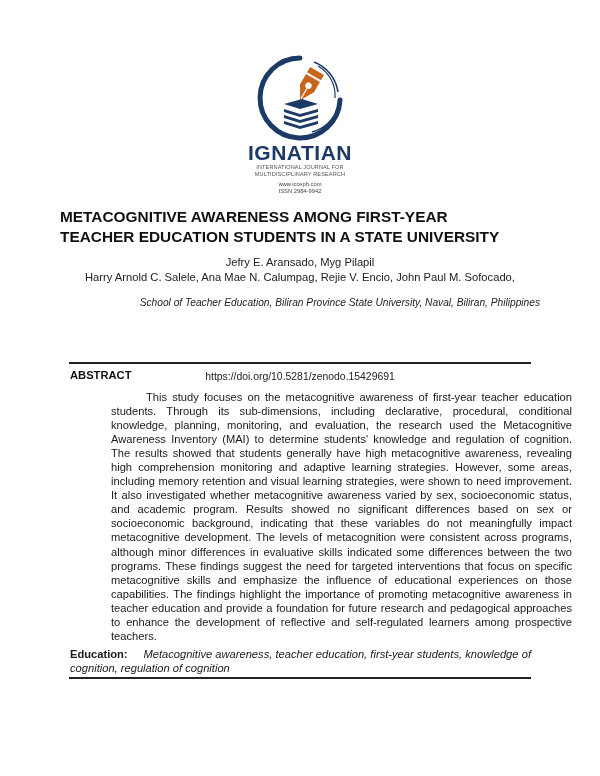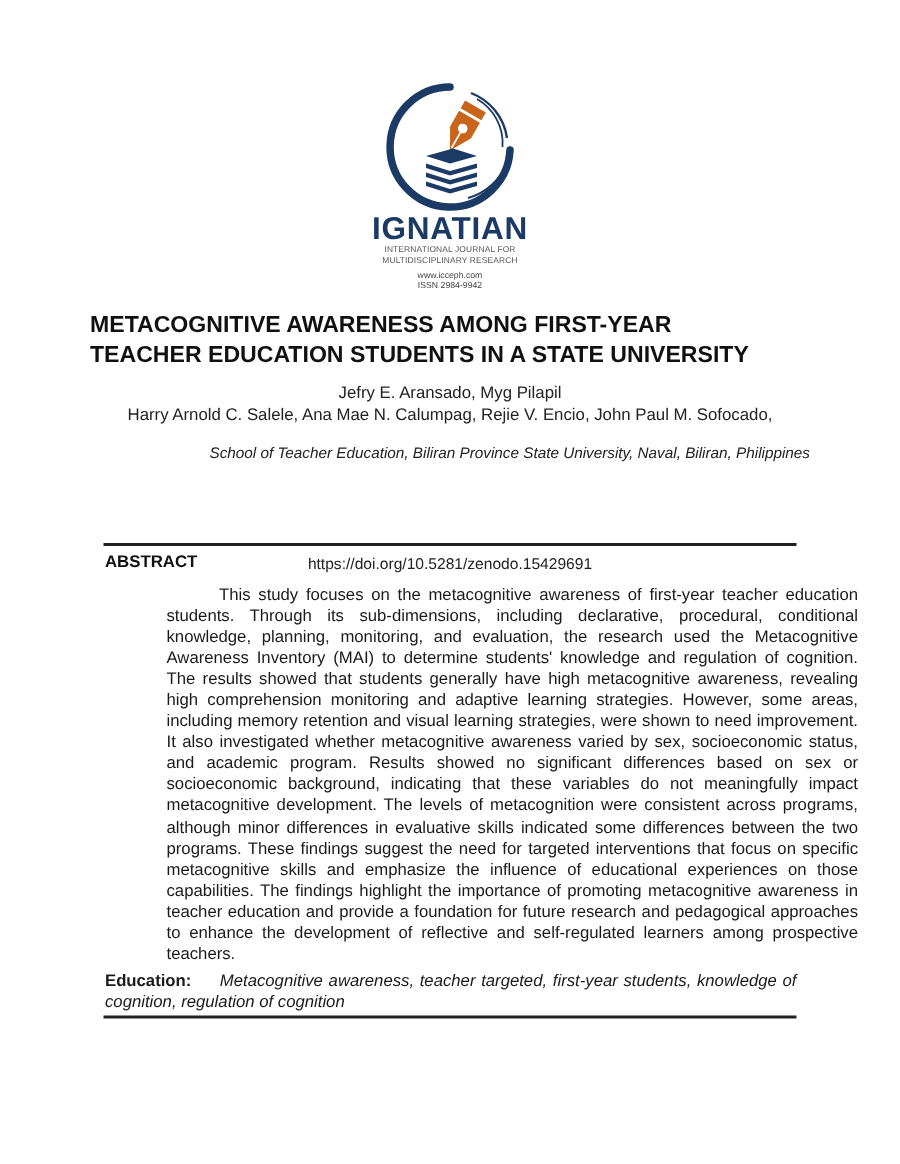--- a/index.html
+++ b/index.html
@@ -105,18 +105,18 @@
 
   <div class="rule-top"></div>
 
   <div class="abstract-head">ABSTRACT</div>
 
   <div class="abstract-body"><span class="indent"></span><span>This study focuses on the metacognitive awareness of first-year teacher education students. Through its sub-dimensions, including declarative, procedural, conditional knowledge, planning, monitoring, and evaluation, the research used the Metacognitive Awareness Inventory (MAI) to determine students' knowledge and regulation of cognition. The results showed that students generally have high metacognitive awareness, revealing high comprehension monitoring and adaptive learning strategies. However, some areas, including memory retention and visual learning strategies, were shown to need improvement. It also investigated whether metacognitive awareness varied by sex, socioeconomic status, and academic program. Results showed no significant differences based on sex or socioeconomic background, indicating that these variables do not meaningfully impact metacognitive development. The levels of metacognition were consistent across programs, although minor differences in evaluative skills indicated some differences between the two programs. These findings suggest the need for targeted interventions that focus on specific metacognitive skills and emphasize the influence of educational experiences on those capabilities. The findings highlight the importance of promoting metacognitive awareness in teacher education and provide a foundation for future research and pedagogical approaches to enhance the development of reflective and self-regulated learners among prospective teachers.</span></div>
 
   <div class="keywords">
     <span class="kw-label">Education:</span>
     <span>&nbsp;&nbsp;&nbsp;</span>
-    <span class="kw-list">Metacognitive awareness, teacher targeted, first-year students, knowledge of cognition, regulation of cognition</span>
+    <span class="kw-list">Metacognitive awareness, teacher education, first-year students, knowledge of cognition, regulation of cognition</span>
   </div>
 
   <div class="rule-bottom"></div>
 
 </div>
 
 </body></html>

